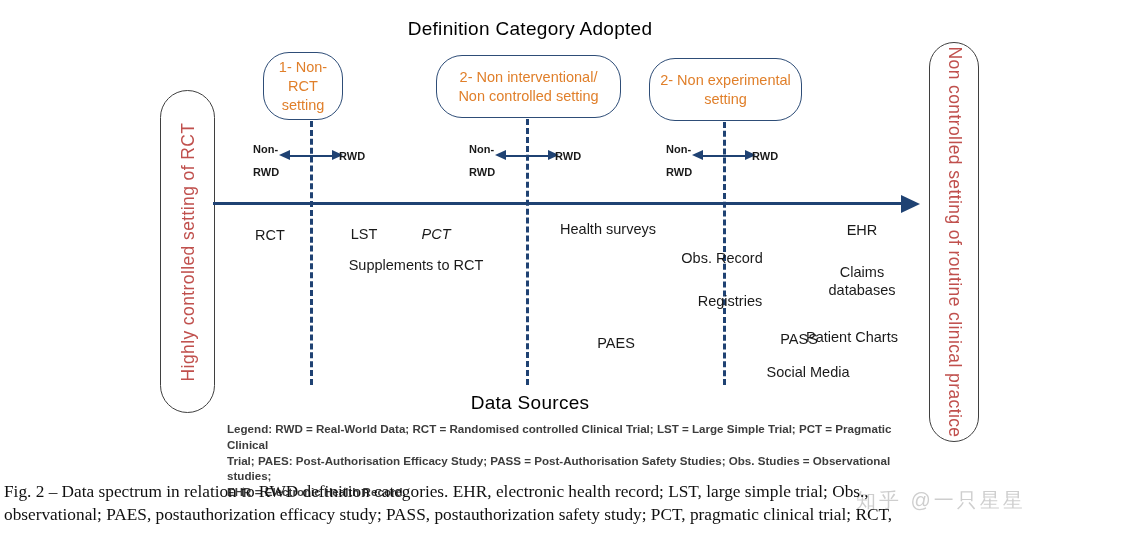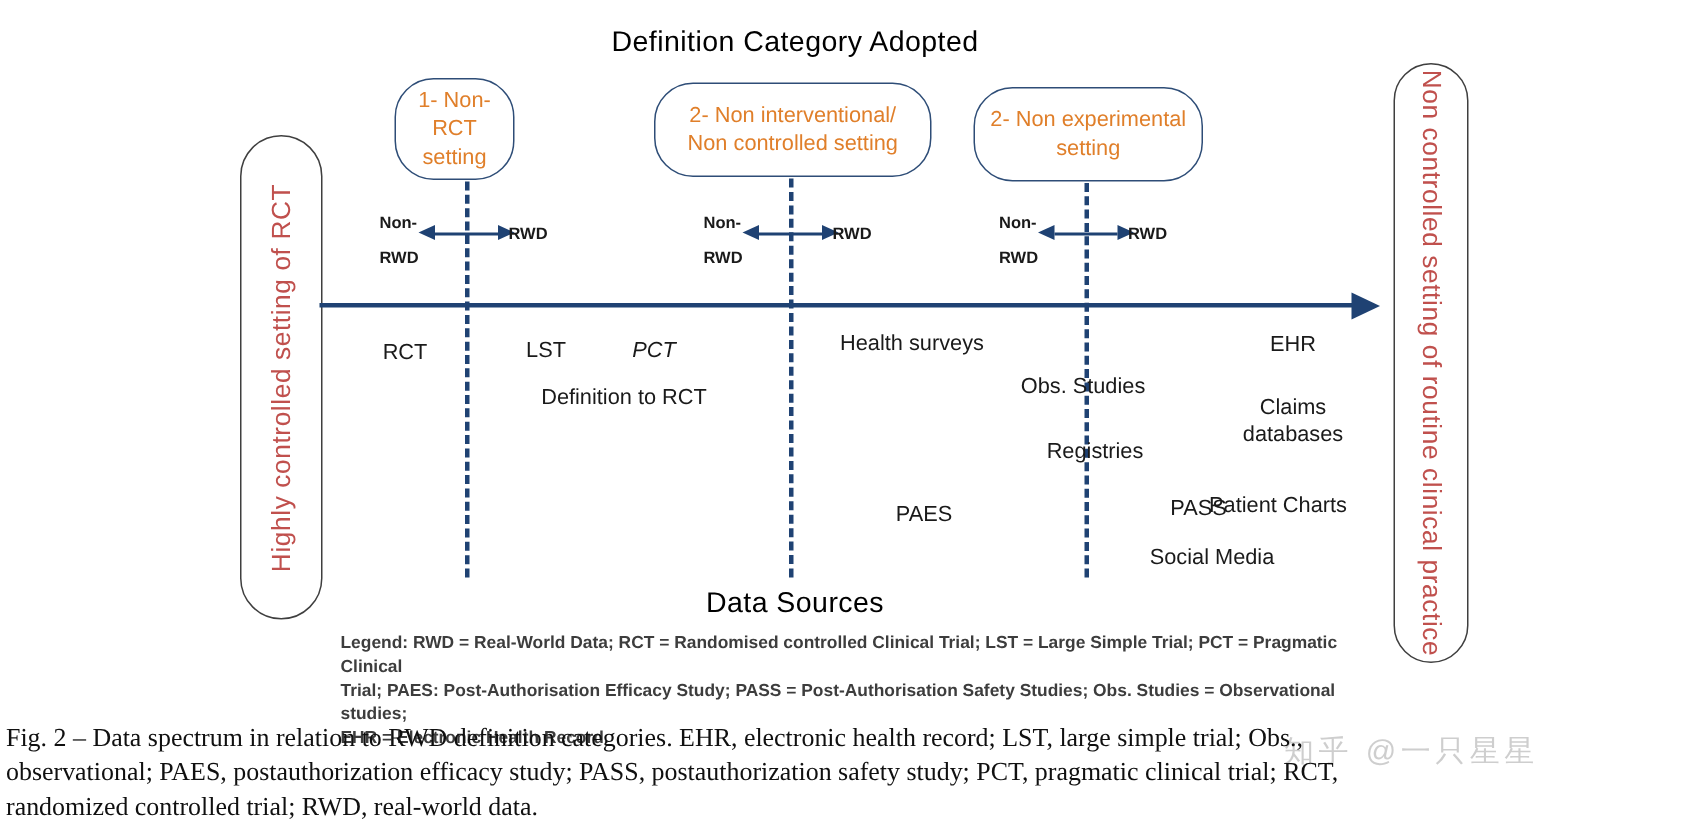--- a/index.html
+++ b/index.html
@@ -89,24 +89,24 @@
       <div class="dash-line" style="left:722.5px;top:122px;height:263px;"></div>
       <div class="mk-left" style="left: 666px; top: 138px;">
         <div>Non-</div>
         <div>RWD</div>
       </div>
       <div class="mk-arrow" style="left: 703px; width: 42px; top: 155px;"></div>
       <div class="mk-right" style="left:752px;top:150px;">RWD</div>
       <div class="src-label" style="left:270px;top:235px;">RCT</div>
       <div class="src-label" style="left:364px;top:234px;">LST</div>
       <div class="src-label" style="left:436px;top:234px;font-style:italic;">PCT</div>
-      <div class="src-label" style="left:416px;top:265px;">Definition to RCT</div>
+      <div class="src-label" style="left:416px;top:265px;">Supplements to RCT</div>
       <div class="src-label" style="left:608px;top:229px;">Health surveys</div>
       <div class="src-label" style="left:616px;top:343px;">PAES</div>
-      <div class="src-label" style="left:722px;top:258px;">Obs. Studies</div>
+      <div class="src-label" style="left:722px;top:258px;">Obs. Record</div>
       <div class="src-label" style="left:730px;top:301px;">Registries</div>
       <div class="src-label" style="left:767px;top:339px;margin-left:32px;">PASS</div>
       <div class="src-label" style="left:808px;top:372px;">Social Media</div>
       <div class="src-label" style="left:852px;top:337px;">Patient Charts</div>
       <div class="src-label" style="left:862px;top:230px;">EHR</div>
       <div class="src-label" style="left:862px;top:281px;">Claims
 databases</div>
     </div>
 
   <div class="green-heading" style="left:530px;top:392px;">Data Sources</div>
@@ -115,16 +115,15 @@
     <div>Legend: RWD = Real-World Data; RCT = Randomised controlled Clinical Trial; LST = Large Simple Trial; PCT = Pragmatic Clinical</div>
     <div>Trial; PAES: Post-Authorisation Efficacy Study; PASS = Post-Authorisation Safety Studies; Obs. Studies = Observational studies;</div>
     <div>EHR = Electronic Health Record.</div>
   </div>
 
   <div class="watermark">知乎 @一只星星</div>
 
   <div class="caption">
     <div>Fig. 2 – Data spectrum in relation to RWD definition categories. EHR, electronic health record; LST, large simple trial; Obs.,</div>
     <div>observational; PAES, postauthorization efficacy study; PASS, postauthorization safety study; PCT, pragmatic clinical trial; RCT,</div>
-    <div>randomized controlled trial; RWD, real-world data.</div>
   </div>
 
 </div>
 
 </body></html>

